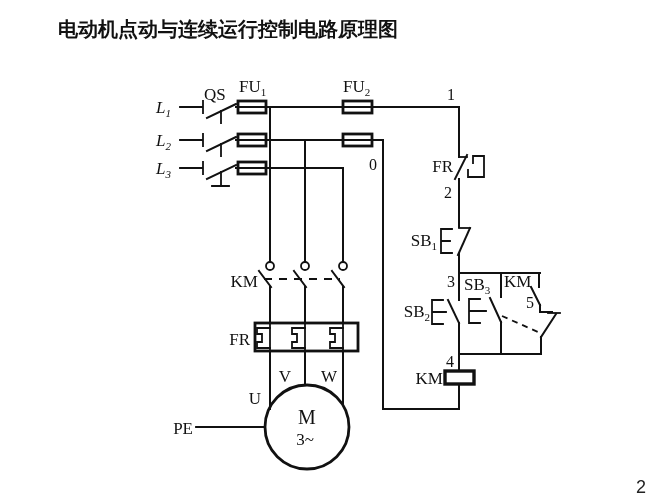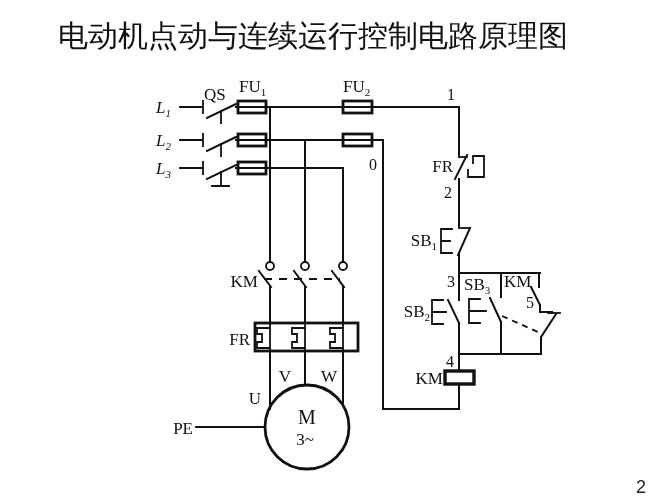--- a/index.html
+++ b/index.html
@@ -1,21 +1,21 @@
 <!DOCTYPE html>
 <html style="--ink: #111111; --background: #ffffff;"><head>
 <meta charset="utf-8">
 <style>
   :root { --ink:#111111; --background:#ffffff; }
   * { margin:0; padding:0; box-sizing:border-box; }
   body { width:666px; height:500px; background:var(--background); position:relative;
          font-family:"Liberation Serif","DejaVu Serif",serif; overflow:hidden; }
   .slide-title { position:absolute; top:16px; left:58px; width:560px;
       font-family:"Liberation Sans","DejaVu Sans",sans-serif;
-      font-weight:normal; font-size:30px; color:var(--ink); letter-spacing:0px; white-space:nowrap; }
+      font-weight:bold; font-size:20px; color:var(--ink); letter-spacing:0px; white-space:nowrap; }
   .page-num { position:absolute; right:20px; bottom:2px; font-size:18px; color:#222;
       font-family:"Liberation Sans","DejaVu Sans",sans-serif; }
   svg { position:absolute; left:0; top:0; }
   .wire  { stroke:var(--ink); stroke-width:2; fill:none; stroke-linecap:square; stroke-linejoin:miter; }
   .thin  { stroke-width:1.8; }
   .comp  { stroke:var(--ink); stroke-width:2.8; fill:none; }
   .coilr { stroke:var(--ink); stroke-width:3.4; fill:none; }
   .dash  { stroke:var(--ink); stroke-width:1.8; fill:none; stroke-dasharray:8 7; }
   .dash2 { stroke:var(--ink); stroke-width:1.8; fill:none; stroke-dasharray:6 5; }
   .lbl   { font-family:"Liberation Serif","DejaVu Serif",serif; font-size:17px; fill:var(--ink); }

